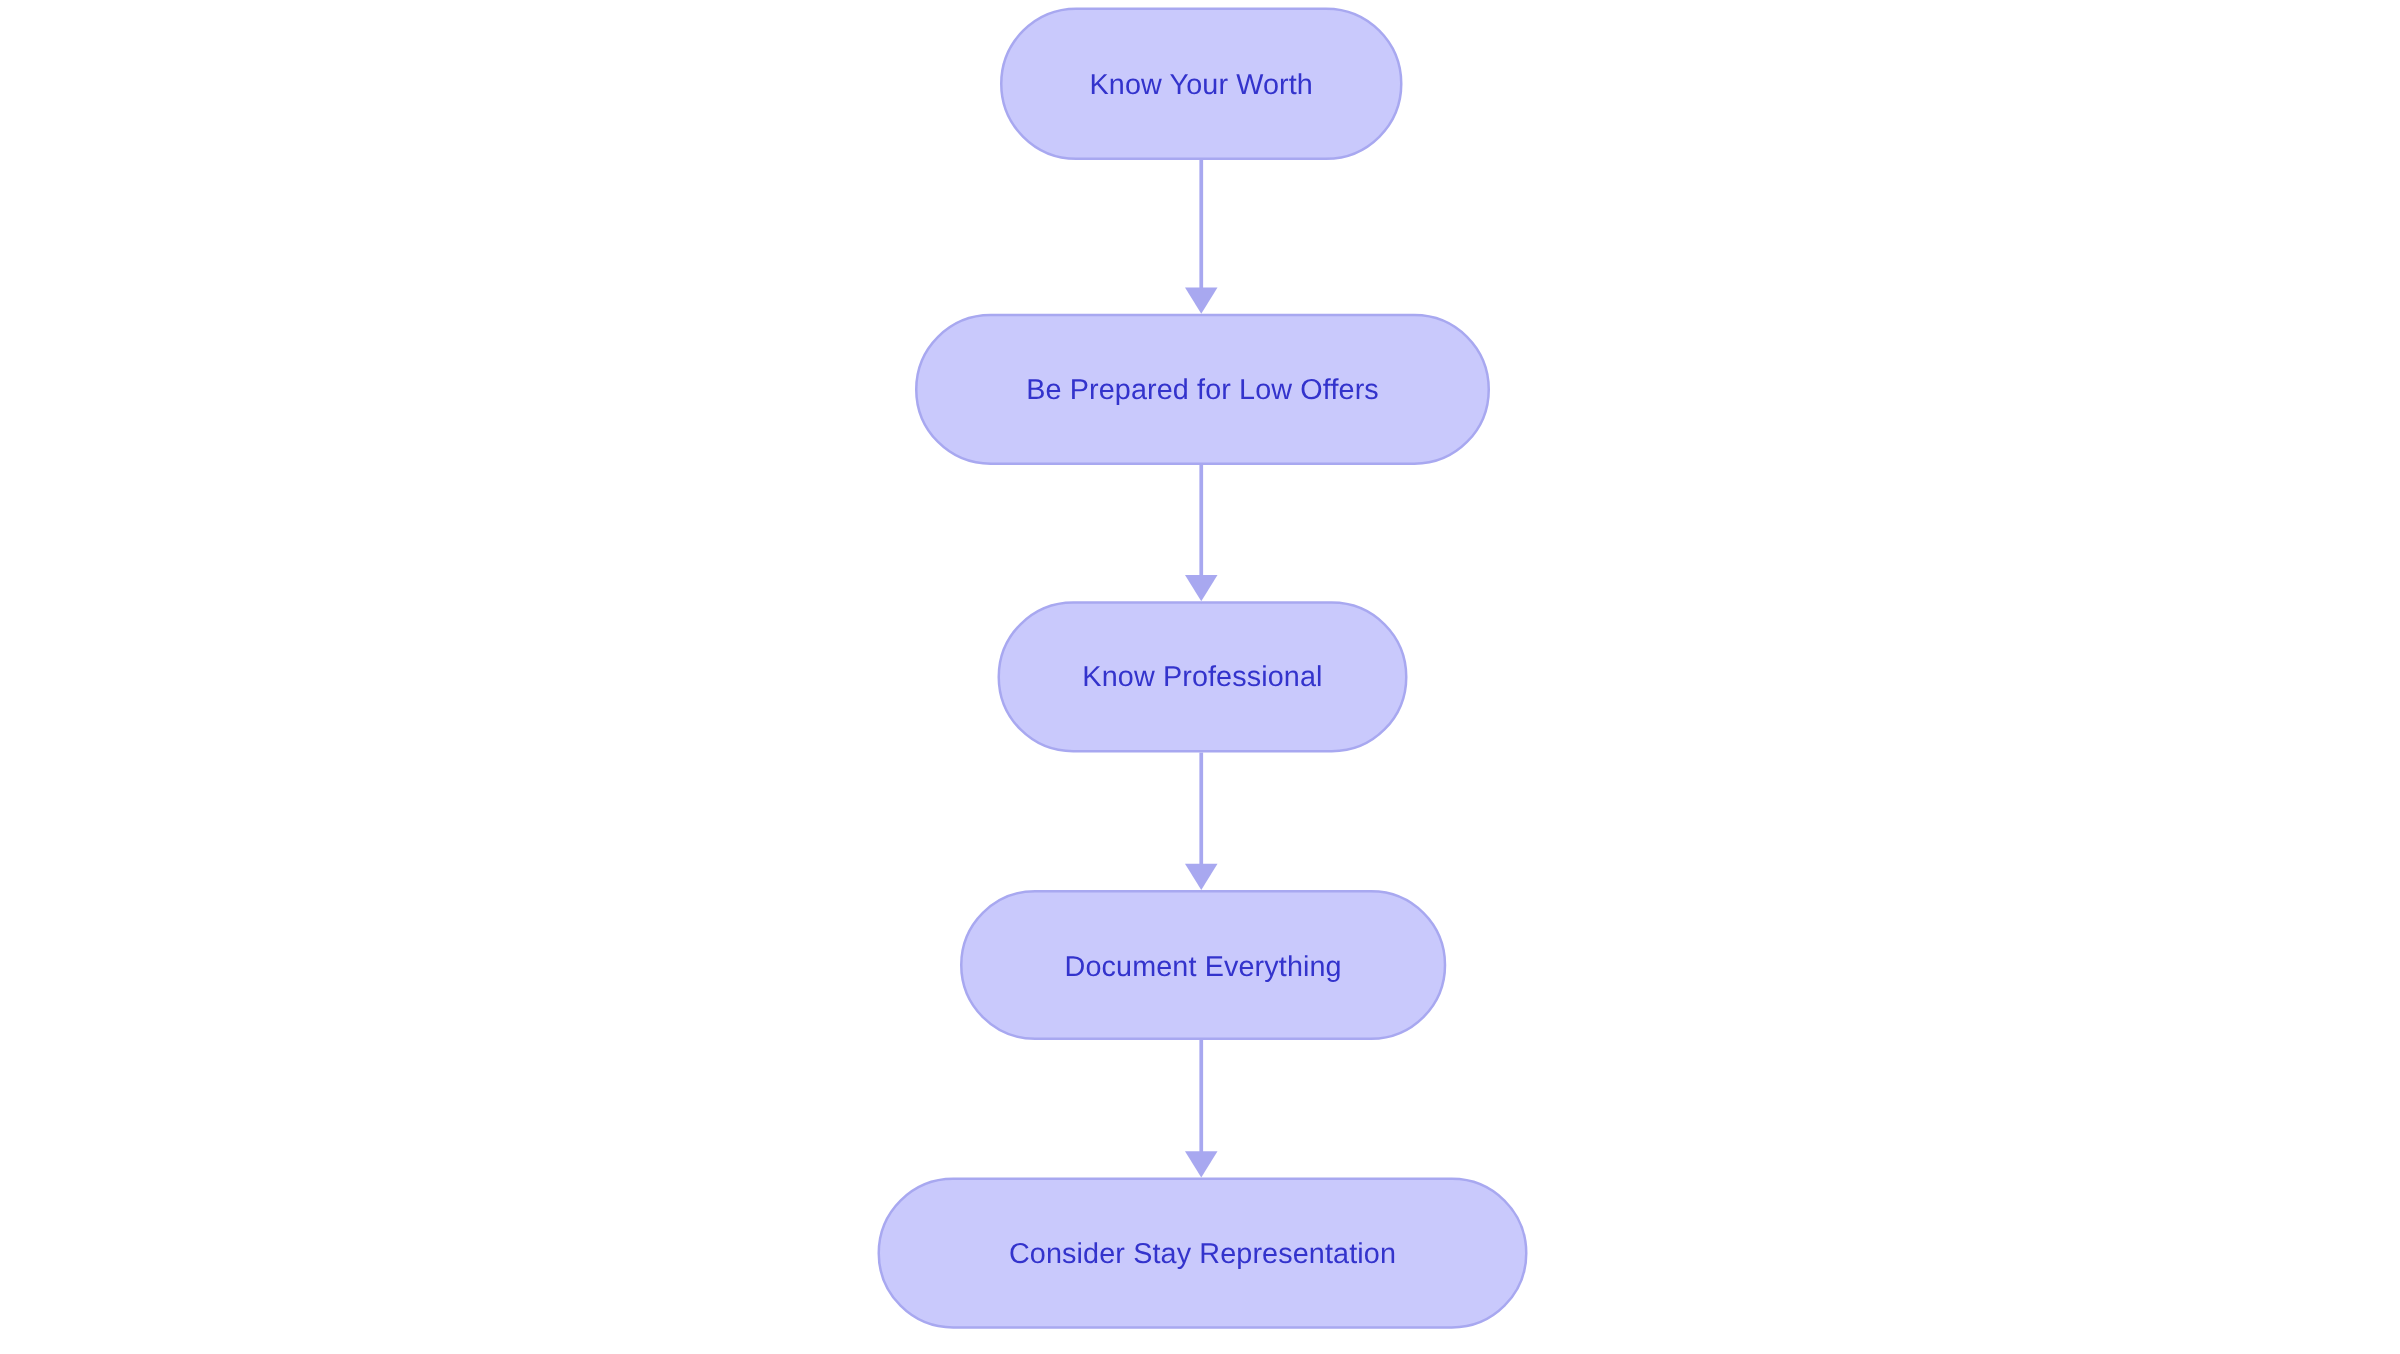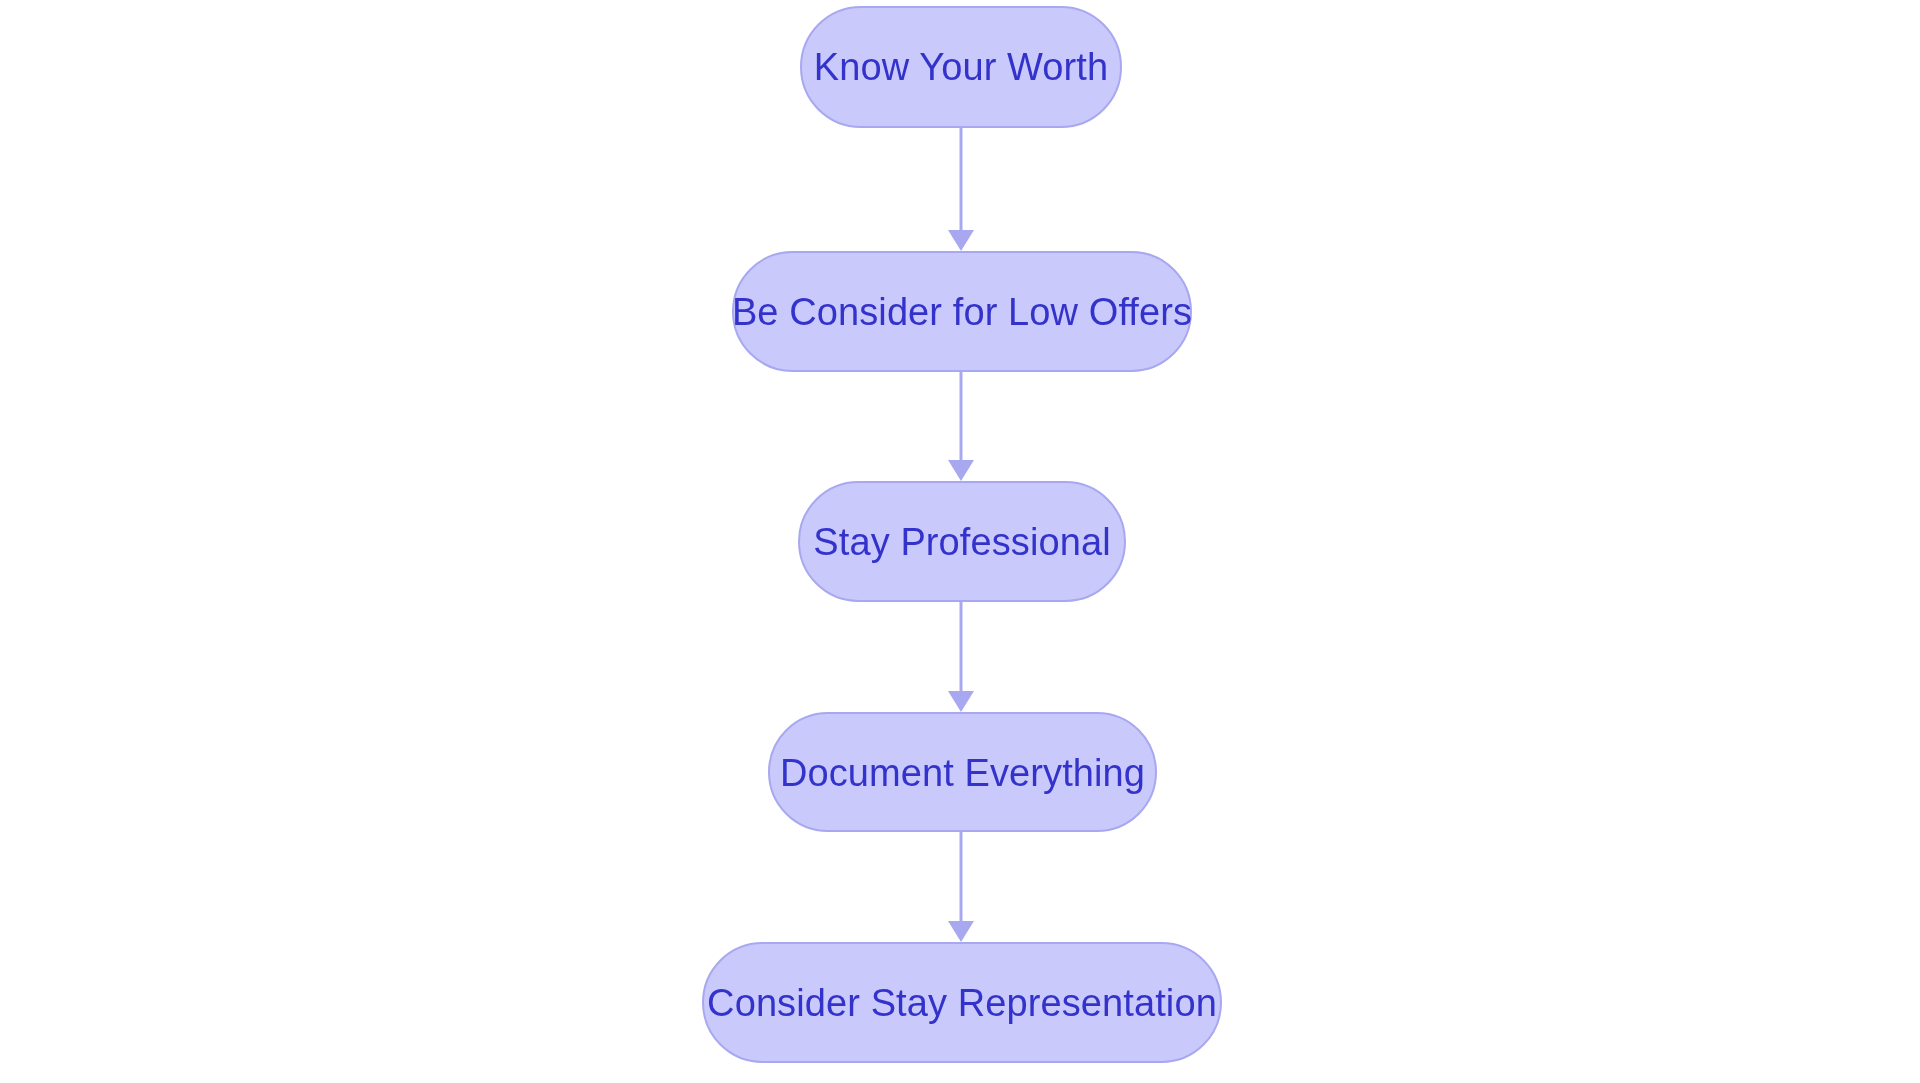--- a/index.html
+++ b/index.html
@@ -34,21 +34,21 @@
   .node-label {
     position: absolute;
     left: 0;
     top: 0;
     display: flex;
     align-items: center;
     justify-content: center;
     box-sizing: border-box;
     color: #3333cc;
     font-family: "Liberation Sans", "DejaVu Sans", sans-serif;
-    font-size: 38px;
+    font-size: 23px;
     font-weight: 400;
     letter-spacing: 0.1px;
     line-height: 1;
     white-space: nowrap;
     pointer-events: none;
     user-select: none;
   }
 </style>
 </head>
 <body>
@@ -79,18 +79,18 @@
         <rect x="801" y="7" width="320" height="120" rx="60" ry="60" fill="#c9c9fc" stroke="#a8a8f0" stroke-width="2"></rect>
         <rect x="733" y="252" width="458" height="119" rx="59.5" ry="59.5" fill="#c9c9fc" stroke="#a8a8f0" stroke-width="2"></rect>
         <rect x="799" y="482" width="326" height="119" rx="59.5" ry="59.5" fill="#c9c9fc" stroke="#a8a8f0" stroke-width="2"></rect>
         <rect x="769" y="713" width="387" height="118" rx="59" ry="59" fill="#c9c9fc" stroke="#a8a8f0" stroke-width="2"></rect>
         <rect x="703" y="943" width="518" height="119" rx="59.5" ry="59.5" fill="#c9c9fc" stroke="#a8a8f0" stroke-width="2"></rect>
       </g>
   </svg>
 
   <div id="label-layer">
       <div class="node-label" style="left: 800px; top: 6px; width: 322px; height: 122px;">Know Your Worth</div>
-      <div class="node-label" style="left: 732px; top: 251px; width: 460px; height: 121px;">Be Consider for Low Offers</div>
-      <div class="node-label" style="left: 798px; top: 481px; width: 328px; height: 121px;">Stay Professional</div>
+      <div class="node-label" style="left: 732px; top: 251px; width: 460px; height: 121px;">Be Prepared for Low Offers</div>
+      <div class="node-label" style="left: 798px; top: 481px; width: 328px; height: 121px;">Know Professional</div>
       <div class="node-label" style="left: 768px; top: 696px; width: 389px; height: 154px;">Document Everything</div>
       <div class="node-label" style="left: 702px; top: 942px; width: 520px; height: 121px;">Consider Stay Representation</div>
     </div>
 </div>
 
 </body></html>

